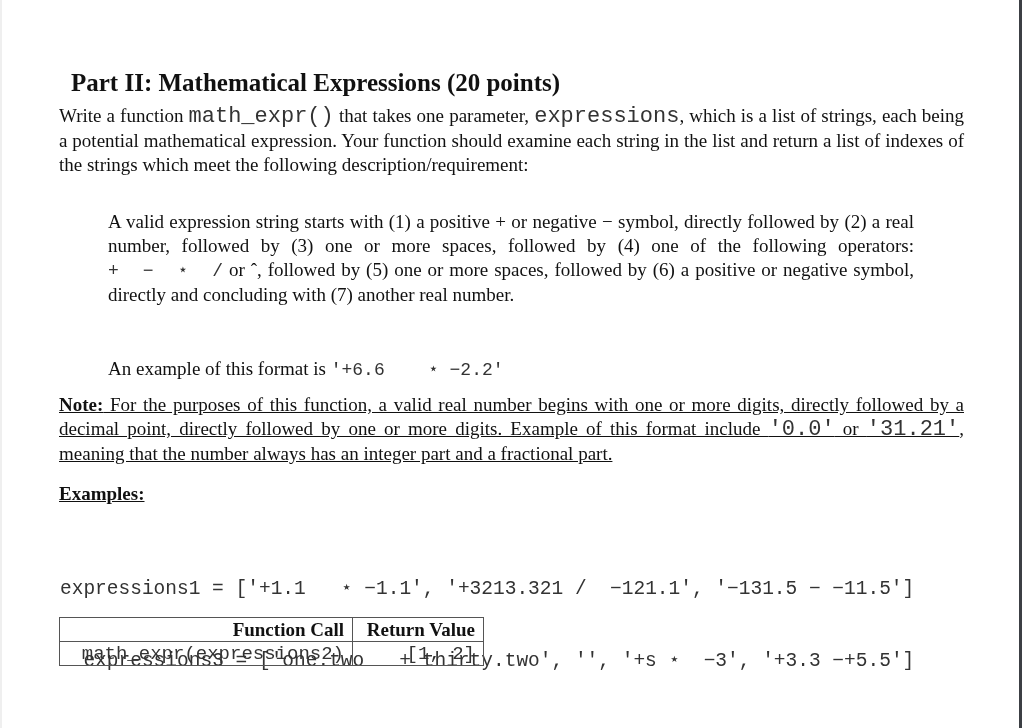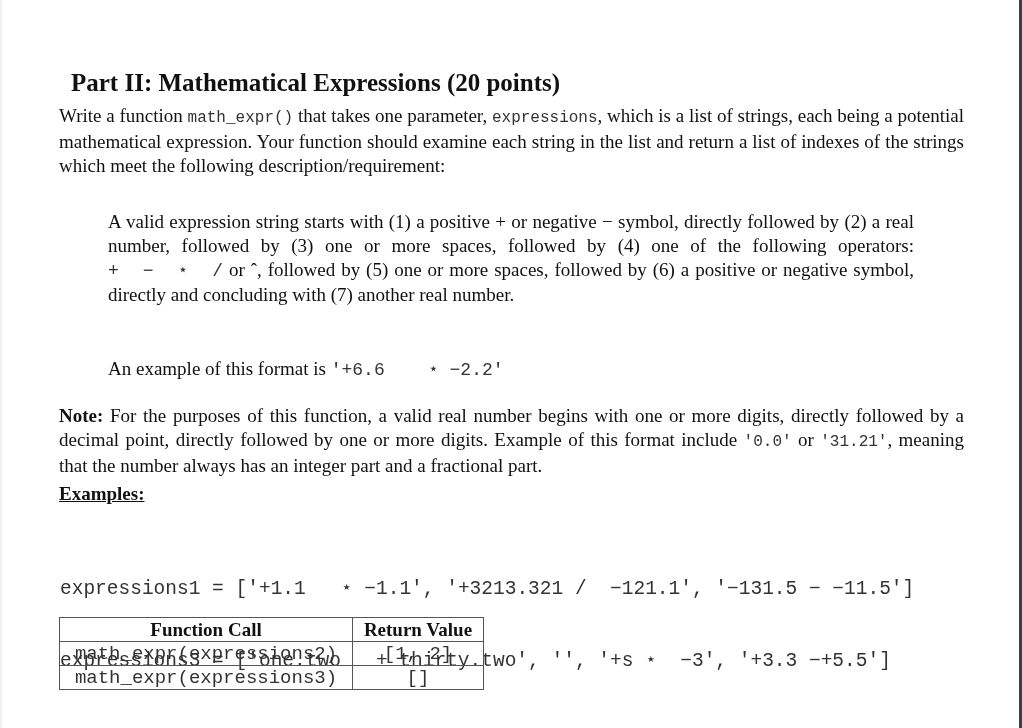--- a/index.html
+++ b/index.html
@@ -31,51 +31,51 @@
     .title {
       position: absolute; left: 59px; top: 57px;
       font-size: 25px; font-weight: bold; margin: 12px;
       letter-spacing: 0px;
     }
     .para {
       position: absolute; left: 59px; width: 905px;
       font-size: 19px; line-height: 24px; margin: 0;
       text-align: justify;
     }
-    .para .mono { font-size: 16px; }
+    .para .mono { font-size: 22px; }
     .intro { top: 104px; }
     .quote {
       position: absolute; left: 108px; width: 806px;
       font-size: 19px; line-height: 24px; margin: 0;
       text-align: justify;
     }
     .quote .mono { font-size: 18px; }
     .requirement { top: 210px; }
     .example-format { top: 341px; margin-top: 16px; }
-    .note { top: 404px; }
+    .note { top: 393px; text-decoration: underline; }
     .note b { font-weight: bold; }
     .examples-heading {
       position: absolute; left: 59px; top: 483px;
       font-size: 19px; font-weight: bold; margin: 0; text-decoration: underline;
     }
     .code-block {
       position: absolute; left: 60px; top: 529px;
       font-size: 19.5px; line-height: 24px; margin: 0;
     }
-    .code-line { display: block; height: 24px; }
+    .code-line { display: block; height: 24px; text-align: right; }
     table.results {
       position: absolute; left: 59px; top: 617px;
       border-collapse: collapse;
       font-size: 19px;
     }
     table.results th, table.results td {
       border: 1.5px solid #555555;
       height: 23px;
       padding: 0 8px;
-      text-align: center;
+      text-align: right;
       vertical-align: middle;
     }
     table.results th {
       font-weight: bold;
       font-family: "Liberation Serif", "DejaVu Serif", serif;
       color: #111111;
     }
     table.results td.mono { font-size: 19px; }
     table.results .col-call { width: 276px; }
     table.results .col-ret { width: 114px; }
@@ -108,18 +108,14 @@
     <tr>
       <th class="col-call">Function Call</th>
       <th class="col-ret">Return Value</th>
     </tr>
   </thead>
   <tbody>
     <tr>
       <td class="mono">math_expr(expressions2)</td>
       <td class="mono">[1, 2]</td>
     </tr>
-    <tr>
-      <td class="mono">math_expr(expressions3)</td>
-      <td class="mono">[]</td>
-    </tr>
   </tbody>
 </table>
 
 </body></html>

